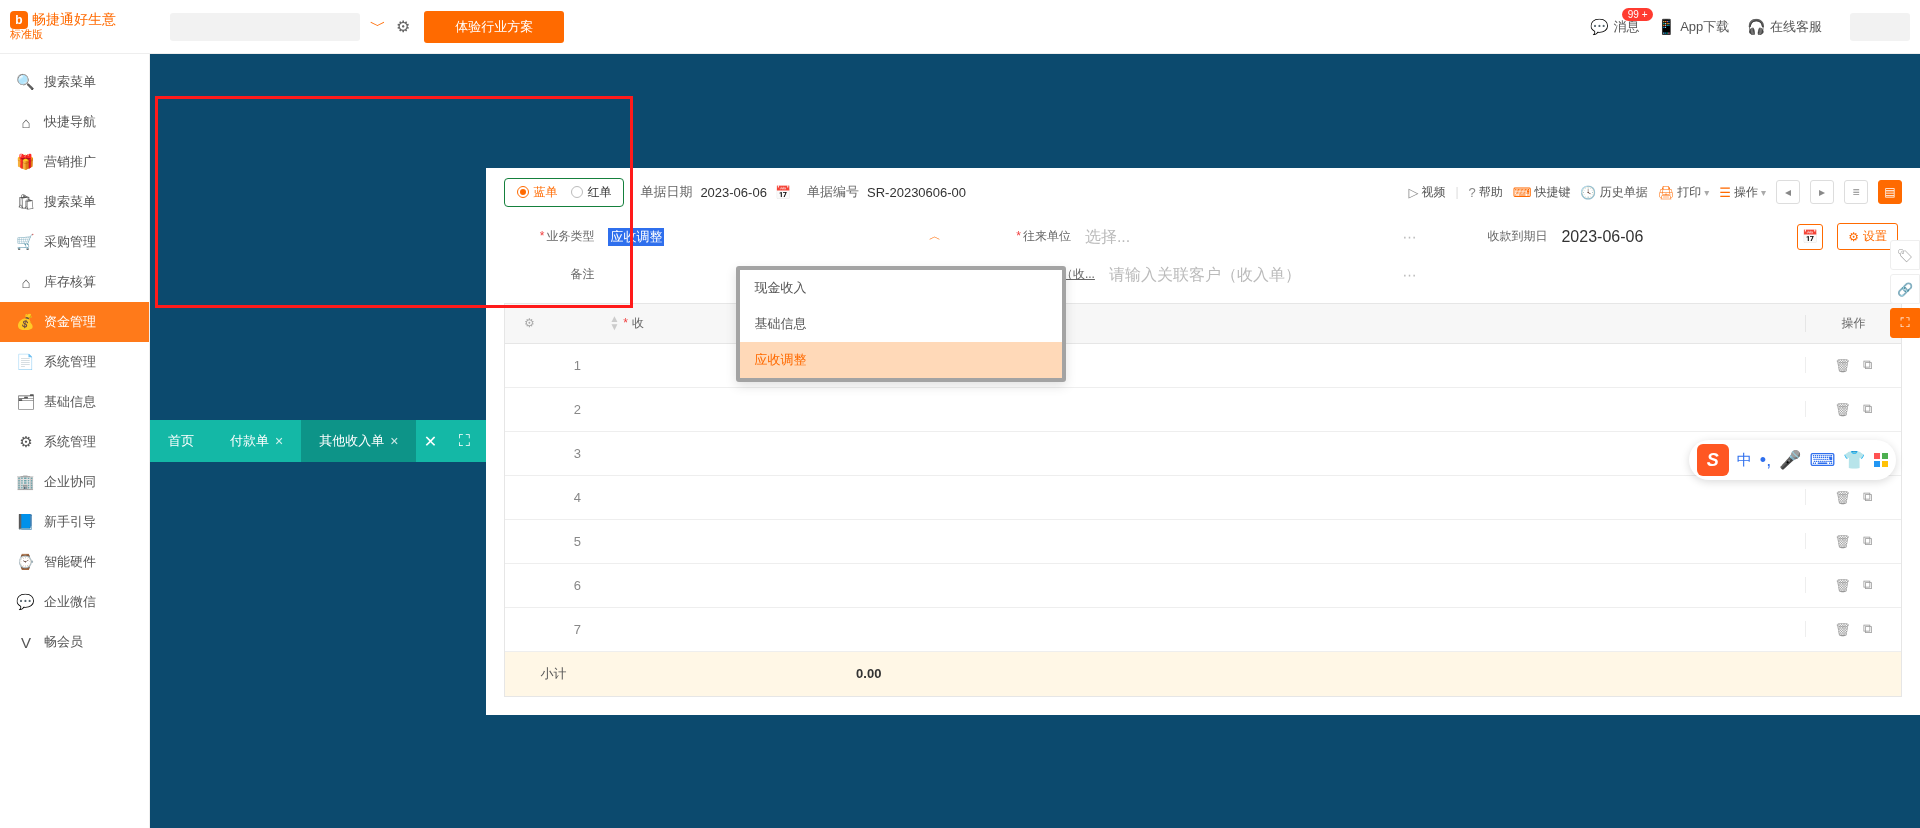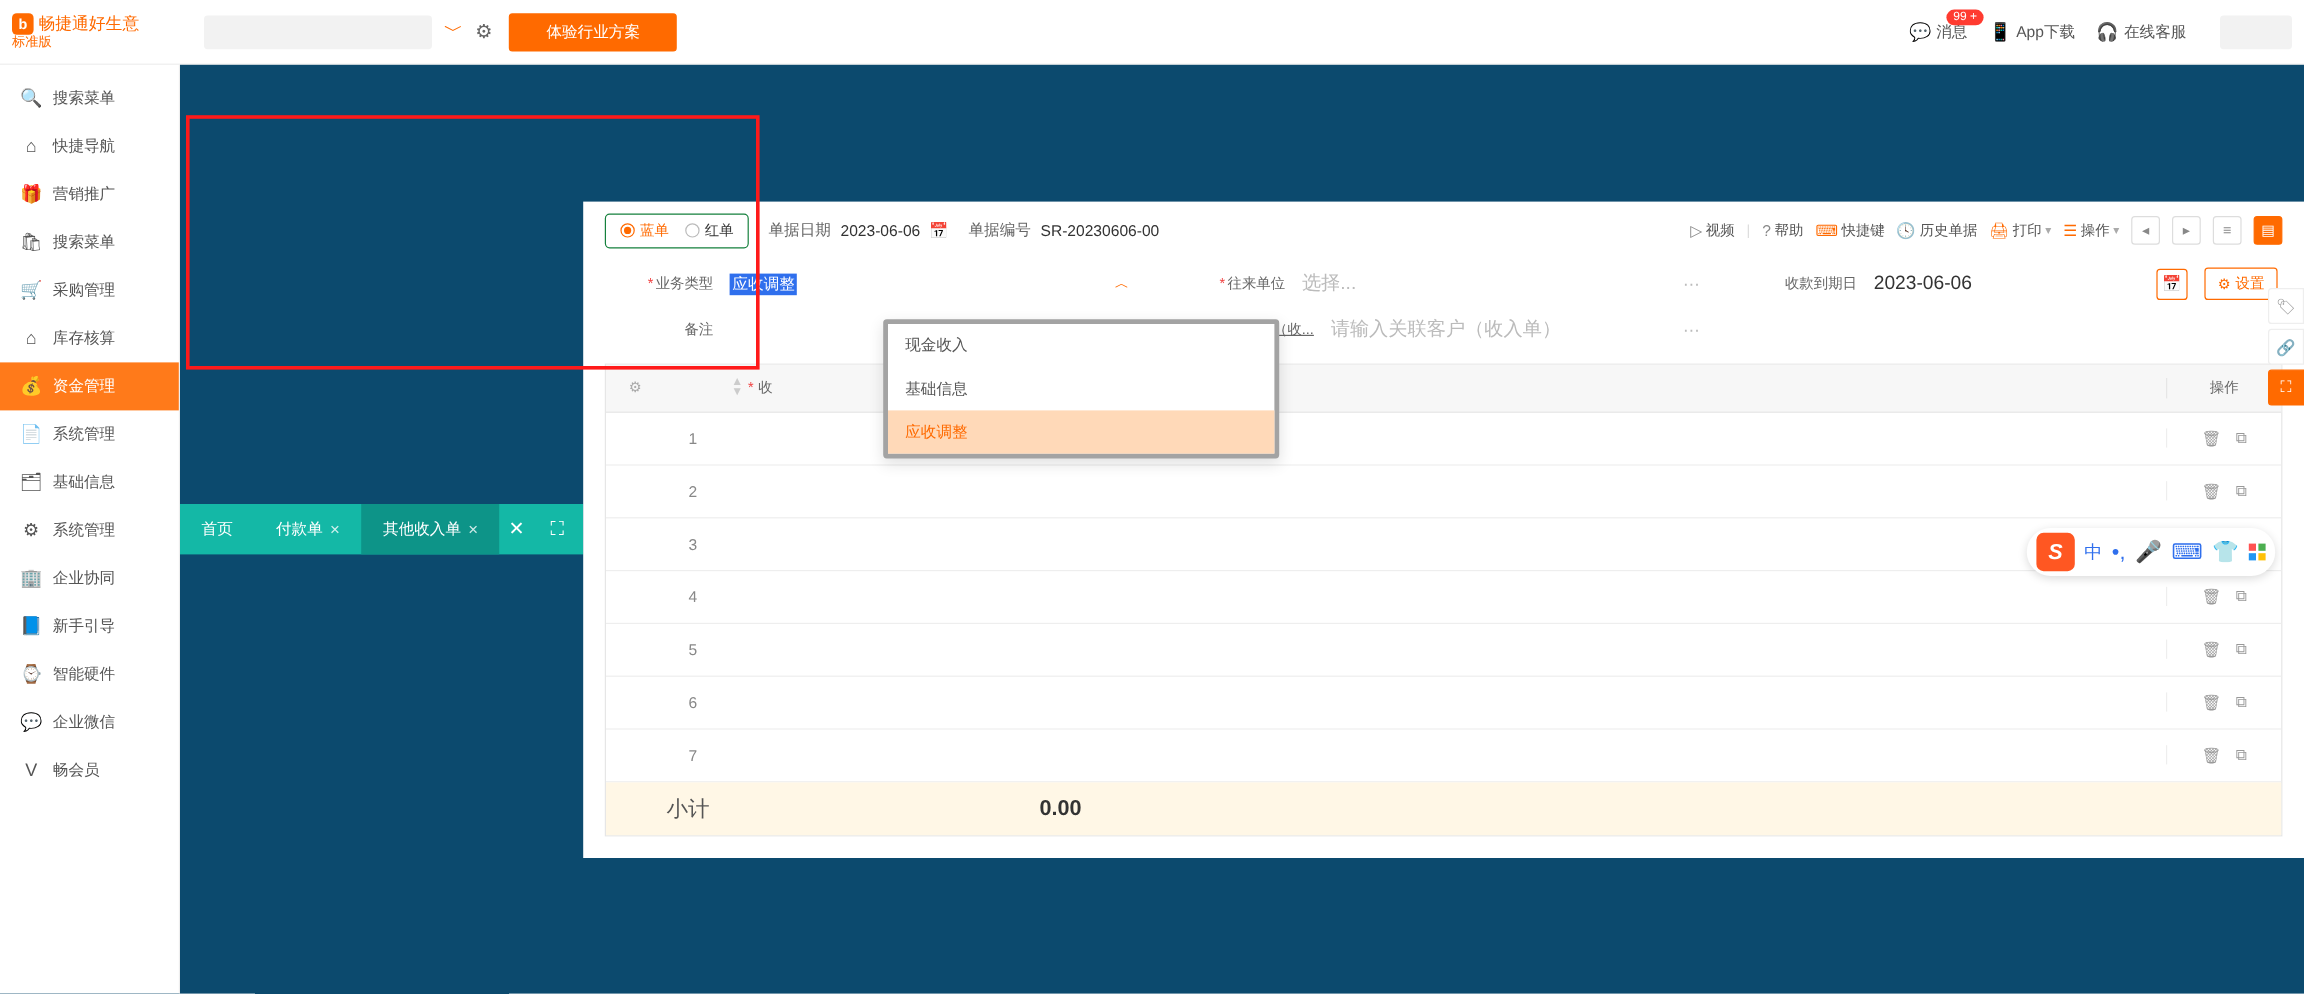--- a/index.html
+++ b/index.html
@@ -93,21 +93,21 @@
 .col-ops { width:96px; text-align:center; margin-left:auto; border-left:1px solid #e6e6e6; }
 .sort-ic { color:#ccc; font-size:10px; line-height:8px; display:flex; flex-direction:column; }
 .req2 { color:#f04040; }
 
 .tbl-row { display:flex; align-items:center; height:44px; border-bottom:1px solid #eee; font-size:13px; }
 .row-idx { width:48px; text-align:center; color:#888; }
 .row-filler { flex:1; }
 .row-ops { width:96px; display:flex; align-items:center; justify-content:center; gap:12px; border-left:1px solid #eee; color:#999; }
 .row-ops span { cursor:pointer; }
 
-.tbl-foot { display:flex; align-items:center; height:44px; background:#fff7e6; font-size:18px;padding-left:20px; }
+.tbl-foot { display:flex; align-items:center; height:44px; background:#fff7e6; font-size:13px; }
 .foot-label { width:96px; text-align:center; color:#555; }
 .foot-val { width:290px; text-align:right; padding-right:10px; font-weight:600; }
 
 
 .right-float { position:fixed; right:0; top:240px; display:flex; flex-direction:column; gap:4px; z-index:40; }
 .rf-btn { width:30px; height:30px; background:#fff; border:1px solid #eee; display:flex; align-items:center; justify-content:center; color:#999; cursor:pointer; border-radius:3px 0 0 3px; }
 .rf-btn.orange { background:#ff6a00; color:#fff; border-color:#ff6a00; }
 
 
 .ime-bar { position:fixed; right:24px; bottom: var(--ime-bottom, 348px); display:flex; align-items:center; gap:8px; background:#fff; padding:4px 8px; border-radius:20px; box-shadow:0 2px 8px rgba(0,0,0,.15); z-index:70; }

